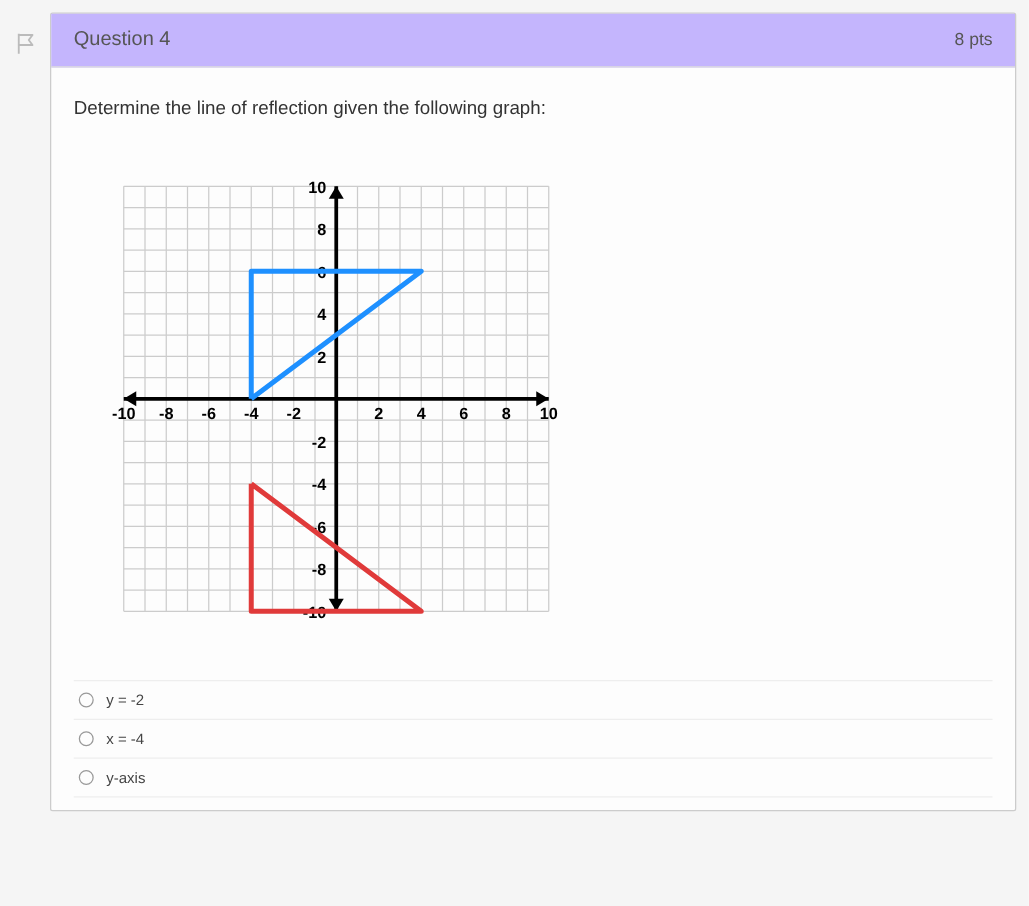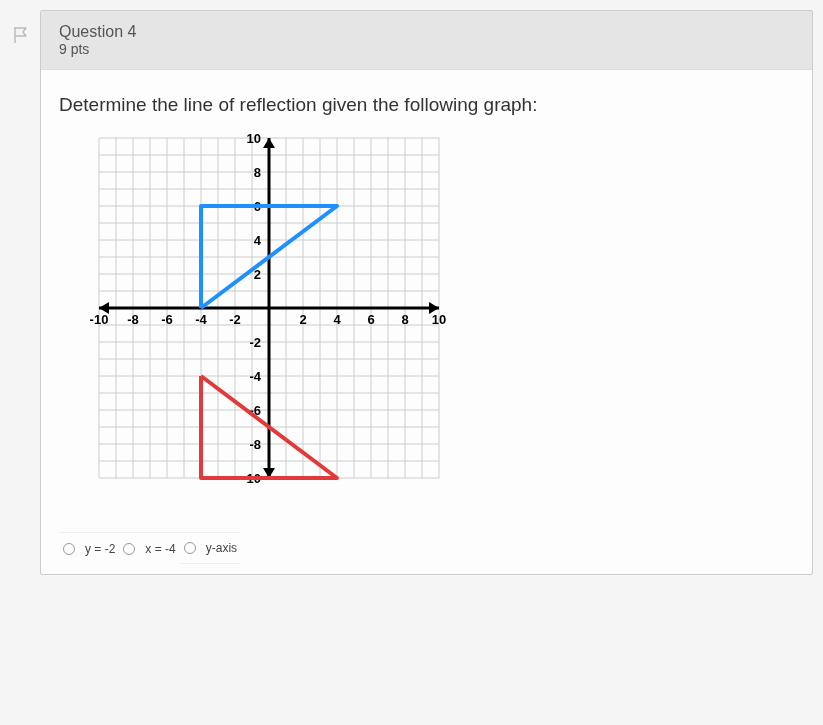--- a/index.html
+++ b/index.html
@@ -28,47 +28,46 @@
       border: 1px solid #ccc;
       background: #fdfdfd;
       flex: 1;
       border-radius: 2px;
     }
     .question-header {
       display: flex;
       justify-content: space-between;
       padding: 12px 18px;
       border-bottom: 1px solid #ddd;
-      background: #e5e5e5;
-      flex-direction: column;
+      background: #c4b5fd;
     }
     .question-title {
       font-size: 16px;
       color: #555;
       font-weight: 400;
     }
     .question-pts {
       font-size: 14px;
       color: #555;
     }
     .question-body {
       padding: 24px 18px 10px 18px;
     }
     .prompt {
-      font-size: 19px;
+      font-size: 15px;
       color: #333;
-      margin-bottom: 12px;
+      margin-bottom: 44px;
     }
     .graph-wrapper {
       margin-bottom: 40px;
       margin-left: 10px;
     }
     .answers {
       display: flex;
-      flex-direction: row;
+      flex-direction: column;
     }
     .answer-option {
       display: flex;
       align-items: center;
       gap: 10px;
       border-top: 1px solid #eee;
       padding: 8px 4px;
       font-size: 12px;
       color: #444;
       cursor: pointer;
@@ -89,21 +88,21 @@
 <div class="question-container">
   <div class="flag-icon">
     <svg width="16" height="18" viewBox="0 0 16 18">
       <path d="M2 1 L2 17 M2 2 L13 2 L10 6 L13 10 L2 10" fill="none" stroke="#bbb" stroke-width="1.5" stroke-linejoin="round"></path>
     </svg>
   </div>
 
   <div class="question-box">
     <div class="question-header">
       <div class="question-title">Question 4</div>
-      <div class="question-pts">9 pts</div>
+      <div class="question-pts">8 pts</div>
     </div>
 
     <div class="question-body">
       <div class="prompt">Determine the line of reflection given the following graph:</div>
 
       <div class="graph-wrapper">
         <svg width="380" height="360" viewBox="0 0 380 360">
 
           <g stroke="#bbb" stroke-width="1">
 

